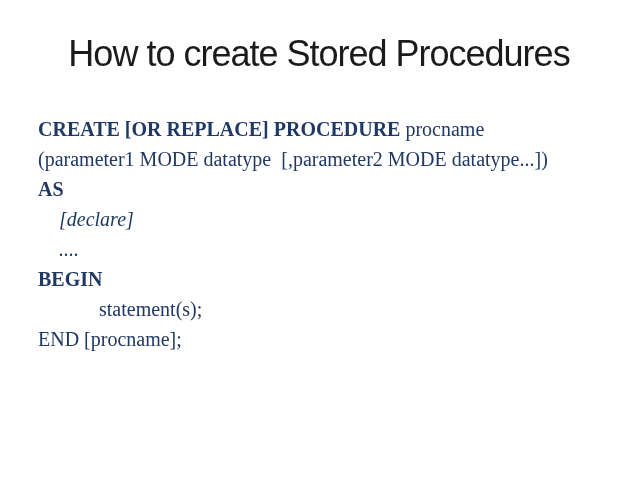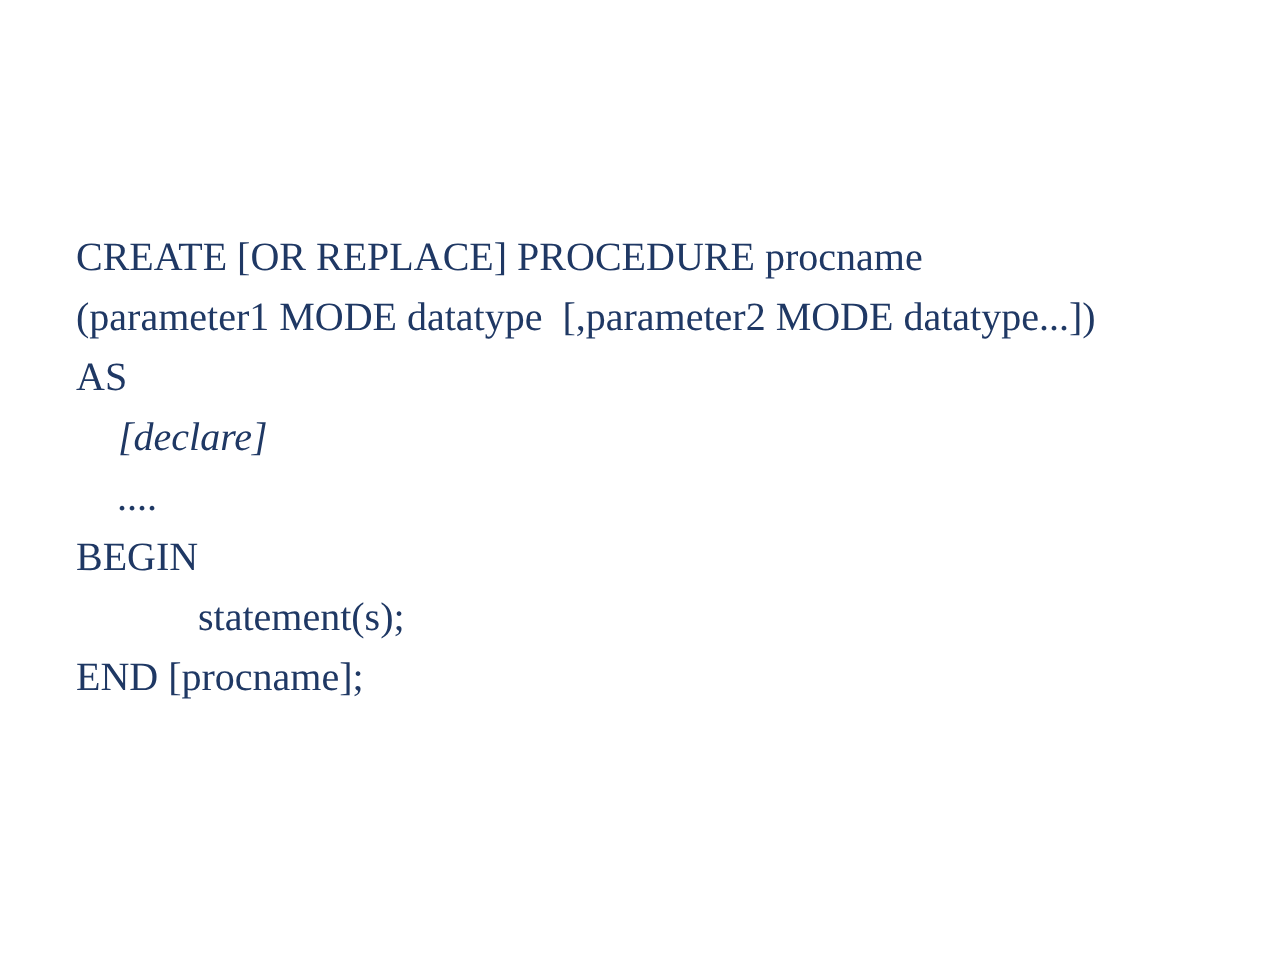--- a/index.html
+++ b/index.html
@@ -35,20 +35,21 @@
     right: 28px;
     font-family: "Liberation Serif", serif;
     font-size: 20px;
     line-height: 30px;
     color: var(--body-color, #1f3864);
     white-space: pre-wrap;
   }
   .code-line { min-height: 30px; }
   .code-line.indent-1 { padding-left: 21px; font-style: italic; }
   .code-line.indent-2 { padding-left: 61px; }
-  .seg-bold { font-weight: normal; }
+  .seg-bold { font-weight: bold; }
 </style>
 </head>
 <body>
 
 <div id="slide" style="--bg: #ffffff; --title-color: #1b1b1b; --body-color: #1f3864;">
+  <h1 id="slide-title">How to create Stored Procedures</h1>
   <div id="code-block"><div class="code-line indent-0"><span class="seg-bold">CREATE [OR REPLACE] PROCEDURE</span><span class="seg"> procname</span></div><div class="code-line indent-0"><span class="seg">(parameter1 MODE datatype  [,parameter2 MODE datatype...])</span></div><div class="code-line indent-0"><span class="seg-bold">AS</span></div><div class="code-line indent-1"><span class="seg">[declare]</span></div><div class="code-line indent-1"><span class="seg">....</span></div><div class="code-line indent-0"><span class="seg-bold">BEGIN</span></div><div class="code-line indent-2"><span class="seg">statement(s);</span></div><div class="code-line indent-0"><span class="seg">END [procname];</span></div></div>
 </div>
 
 </body></html>

